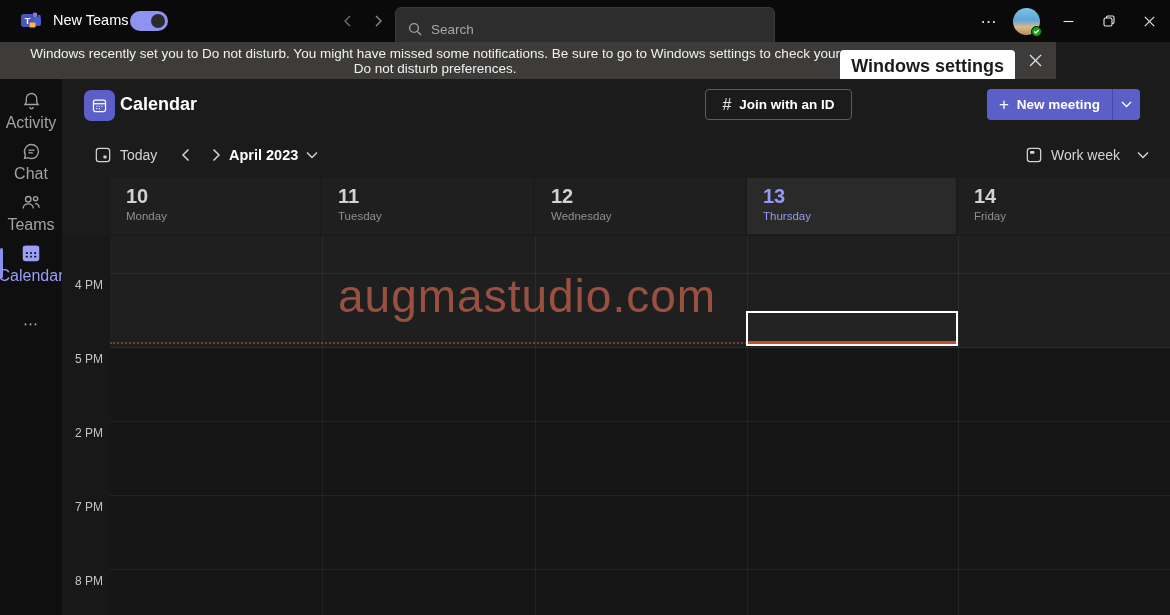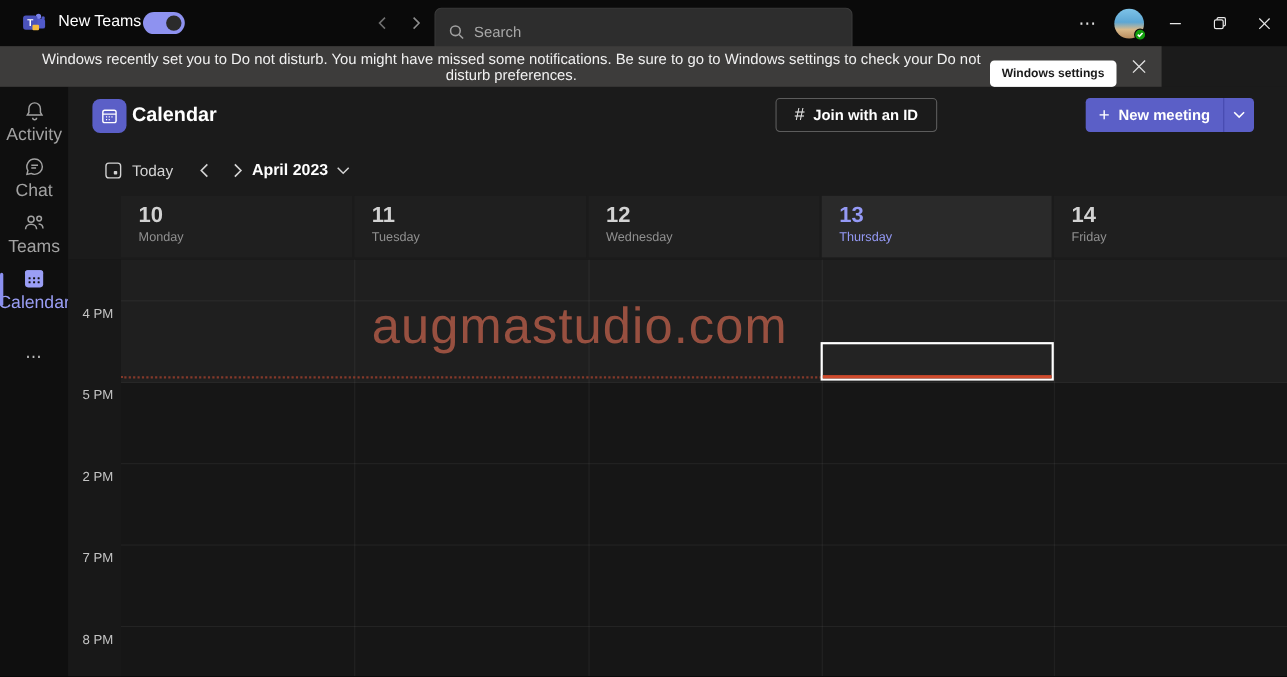--- a/index.html
+++ b/index.html
@@ -22,21 +22,21 @@
   .searchbox input::placeholder { color:#a8a8a8; }
   .tb-more { position:absolute; left:976px; top:8px; width:26px; height:26px; color:#e0e0e0; font-size:16px; letter-spacing:1px; display:flex; align-items:center; justify-content:center; }
   .avatar { position:absolute; left:1013px; top:8px; width:27px; height:27px; border-radius:50%; background:linear-gradient(180deg,#7ec3e8 0%, #5da7d4 45%, #d9b98a 70%, #b98d5f 100%); }
   .avatar .badge { position:absolute; right:-2px; bottom:-2px; width:11px; height:11px; background:#13a10e; border-radius:50%; border:1.5px solid #0a0a0a; display:flex; align-items:center; justify-content:center; }
   .win-btn { position:absolute; top:8px; width:30px; height:26px; display:flex; align-items:center; justify-content:center; color:#e8e8e8; }
   .win-min { left:1053px; } .win-restore { left:1094px; } .win-close { left:1134px; }
 
   
   .banner { position:absolute; top:42px; left:0; width:1056px; height:37px; background:#3d3c3b; display:flex; align-items:center; }
   .banner-msg { flex:1; text-align:center; color:#f1f1f1; font-size:13.5px; padding-left:30px; }
-  .banner-btn { flex:0 0 auto; margin-right:14px; background:#ffffff; color:#1b1b1b; border:none; font-weight:bold; font-size:11px; padding:6px 11px; border-radius:4px; cursor:pointer; font-family:"Liberation Sans",sans-serif;margin-top:12px; }
+  .banner-btn { flex:0 0 auto; margin-right:14px; background:#ffffff; color:#1b1b1b; border:none; font-weight:bold; font-size:18px; padding:6px 11px; border-radius:4px; cursor:pointer; font-family:"Liberation Sans",sans-serif;margin-top:12px; }
   .banner-close { flex:0 0 auto; margin-right:14px; color:#e3e3e3; display:flex; align-items:center; }
 
   
   .sidebar { position:absolute; top:79px; left:0; width:62px; height:536px; background:#0f0f0f; }
   .side-item { position:relative; height:51px; display:flex; flex-direction:column; align-items:center; justify-content:center; gap:3px; color:#a2a2a2; cursor:pointer; }
   .side-item:first-child { margin-top:6px; }
   .side-item .lbl { font-size:16px; }
   .side-item.selected { color:#9a9ef5; }
   .side-item.selected::before { content:""; position:absolute; left:0; top:10px; width:3px; height:30px; background:#8b90f0; border-radius:2px; }
   .side-more { margin-top:22px; height:26px; display:flex; align-items:center; justify-content:center; color:#bdbdbd; font-size:15px; letter-spacing:1px; cursor:pointer; }
@@ -264,20 +264,30 @@
         <svg width="12" height="14" viewBox="0 0 12 14" fill="none" stroke="currentColor" stroke-width="1.5">
             <polyline points="3.5,1.5 9,7 3.5,12.5"></polyline>
           </svg>
       </div>
       <div class="tbar-el tbar-period">
         <span>April 2023</span>
         <svg width="12" height="8" viewBox="0 0 12 8" fill="none" stroke="#d4d4d4" stroke-width="1.4">
             <polyline points="1,1.5 6,6.5 11,1.5"></polyline>
           </svg>
       </div>
+      <div class="tbar-el tbar-view">
+        <svg width="16" height="16" viewBox="0 0 18 18" fill="none" stroke="currentColor" stroke-width="1.4">
+            <rect x="1.5" y="1.5" width="15" height="15" rx="3"></rect>
+            <rect x="4.5" y="4.5" width="5" height="3" rx="1" fill="currentColor" stroke="none"></rect>
+          </svg>
+        <span>Work week</span>
+        <svg width="12" height="8" viewBox="0 0 12 8" fill="none" stroke="#d4d4d4" stroke-width="1.4" style="margin-left:8px;">
+            <polyline points="1,1.5 6,6.5 11,1.5"></polyline>
+          </svg>
+      </div>
     </div>
 
     <div class="day-row">
       <div class="day-header dh0">
         <div class="num">10</div>
         <div class="nm">Monday</div>
       </div>
       <div class="day-header dh1">
         <div class="num">11</div>
         <div class="nm">Tuesday</div>

